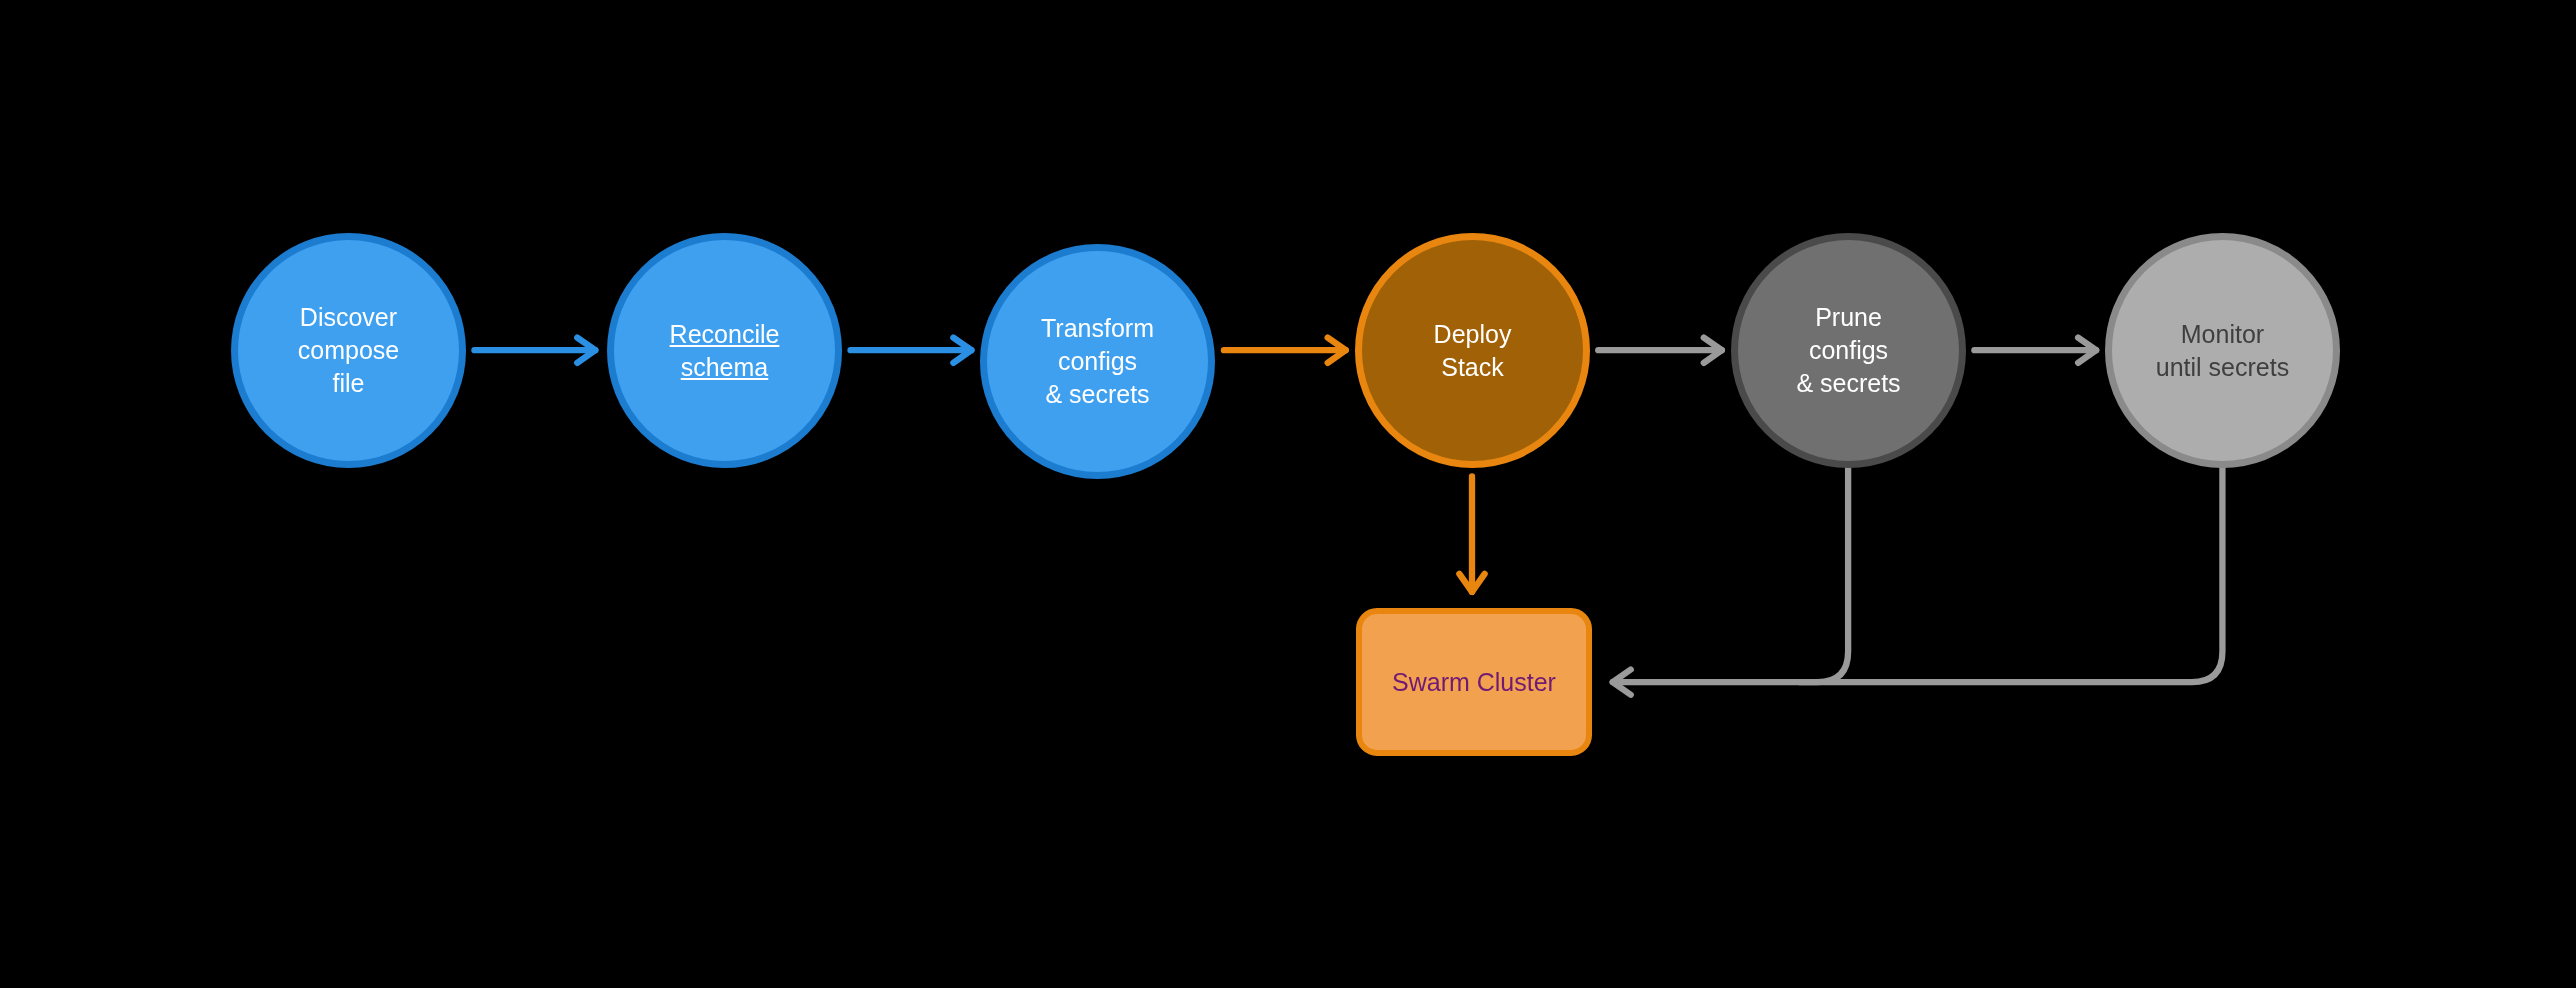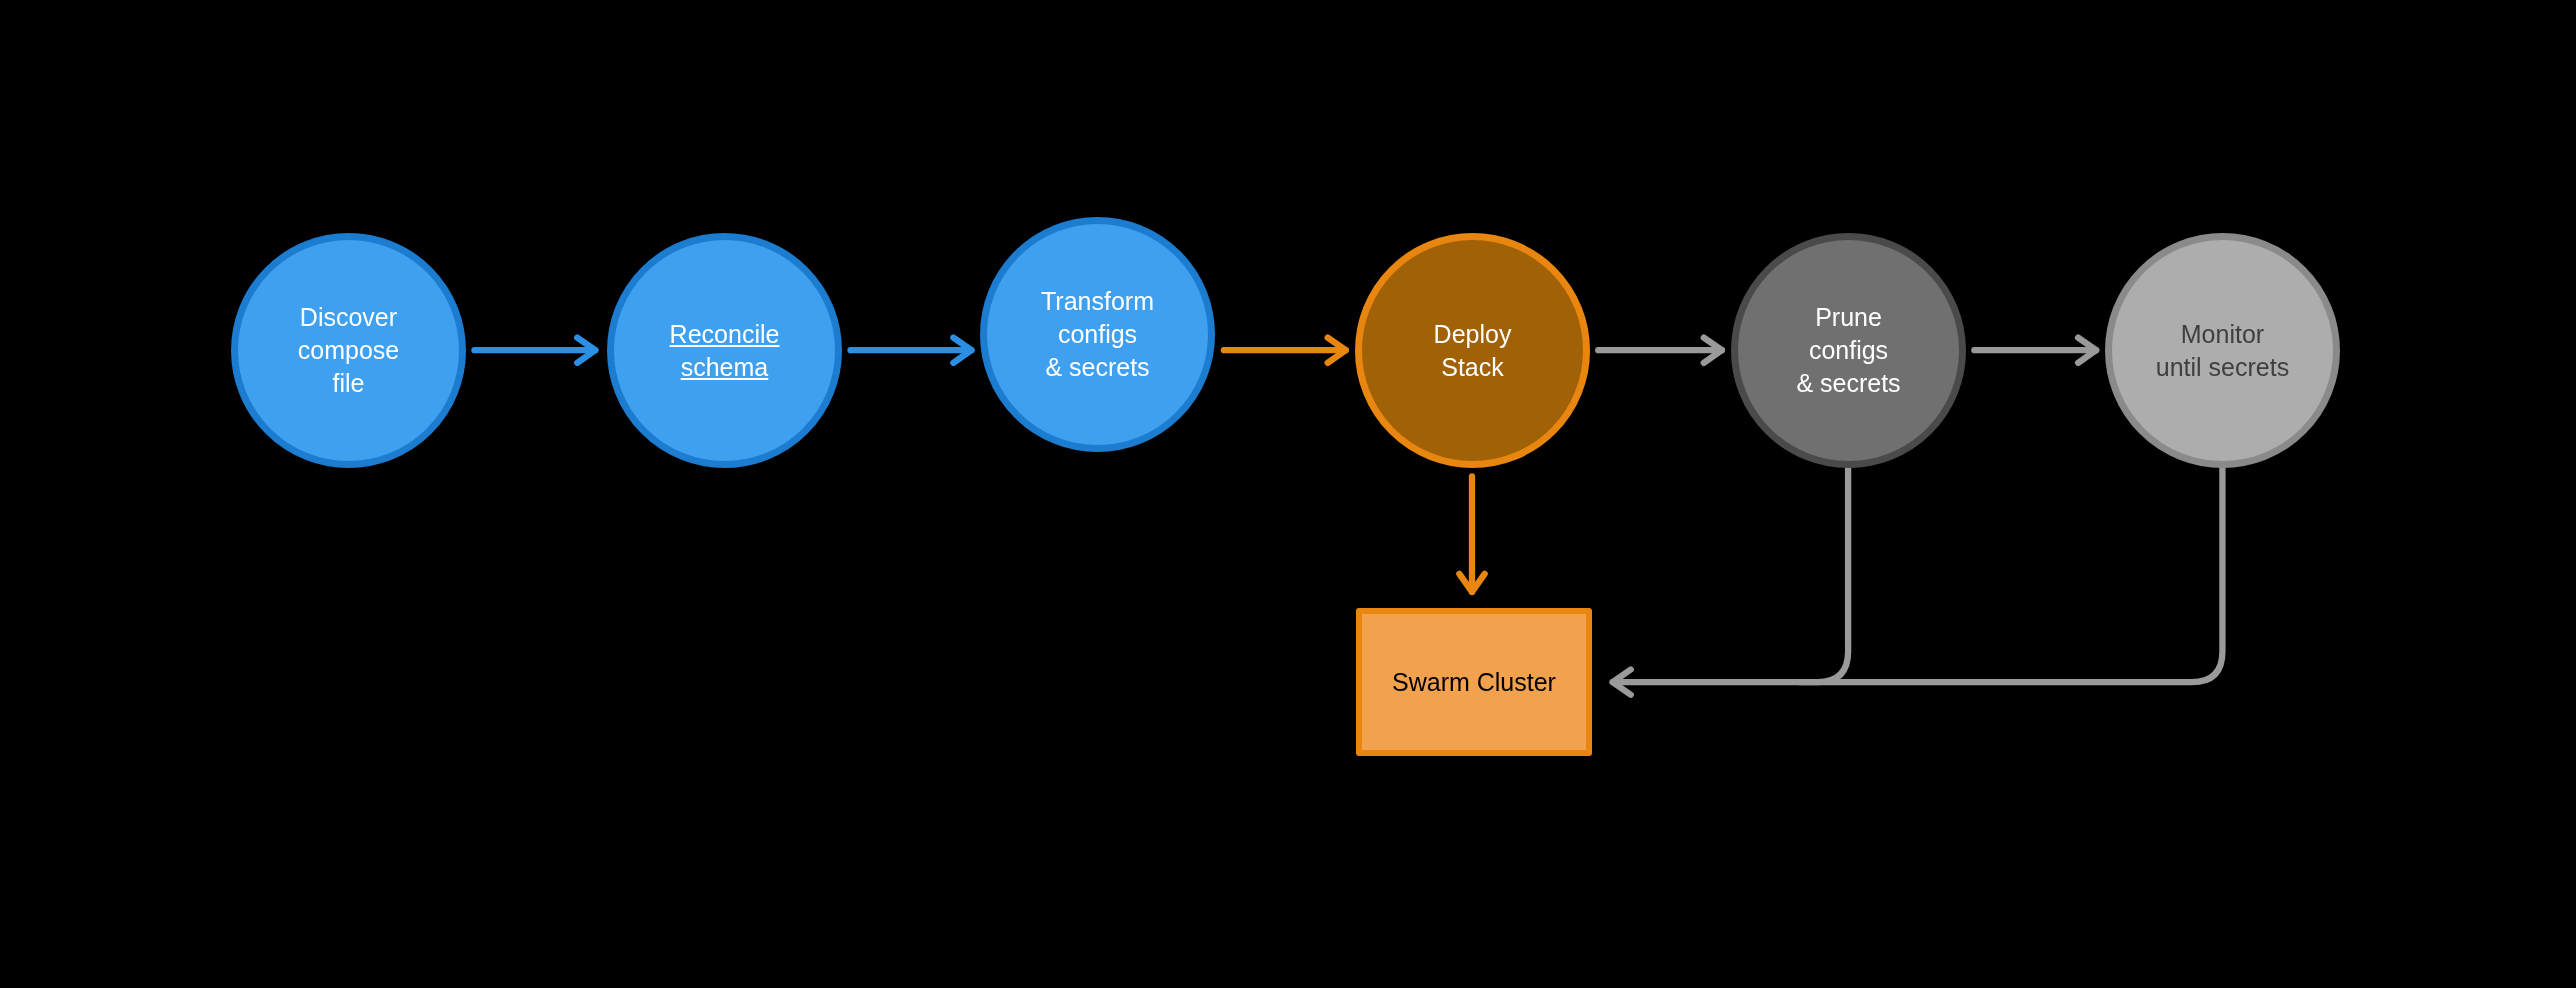--- a/index.html
+++ b/index.html
@@ -62,24 +62,24 @@
     align-items: center;
   }
   .lightgray {
     background: #ADADAD;
     border: 7.2px solid #8A8A8A;
     color: #3F3F3F;
   }
   .rect {
     width: 236px;
     height: 148px;
-    border-radius: 3px;
+    border-radius: 21px;
     background: #F2A14E;
     border: 6.3px solid #E8860F;
-    color: #000000;
+    color: #701a75;
   }
 </style>
 </head>
 <body>
 
 <div class="canvas">
 
   <svg class="edges" width="2576" height="989" viewBox="0 0 2856 1096" xmlns="http://www.w3.org/2000/svg">
     <defs>
       <marker id="arrow-blue" markerUnits="userSpaceOnUse" markerWidth="44" markerHeight="44" viewBox="0 0 44 44" refX="32" refY="22" orient="auto">
@@ -107,21 +107,21 @@
     <span>Discover
 compose
 file</span>
   </div>
 
   <div class="node circle blue" style="left:607px; top:233px;text-decoration:underline;">
     <span>Reconcile
 schema</span>
   </div>
 
-  <div class="node circle blue" style="left:980px; top:217px;">
+  <div class="node circle blue" style="left:980px; top:244px;">
     <span>Transform
 configs
 &amp; secrets</span>
   </div>
 
   <div class="node circle orange" style="left:1355px; top:233px;">
     <span>Deploy
 Stack</span>
   </div>
 

